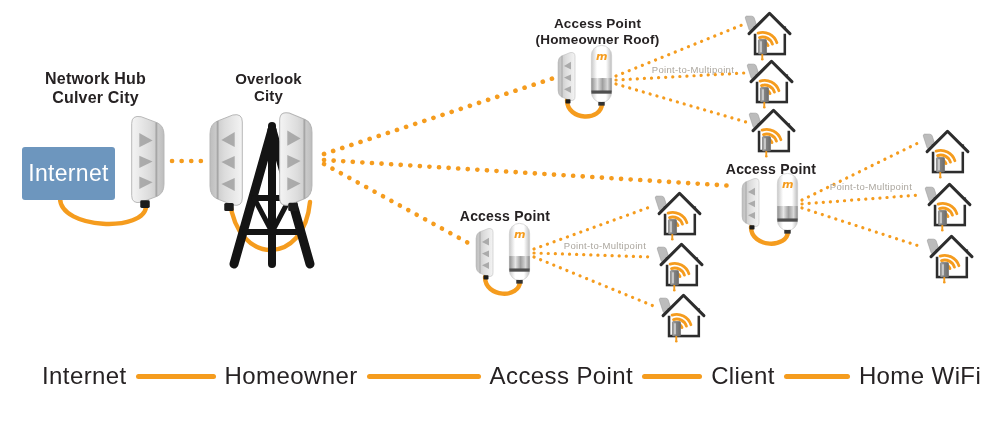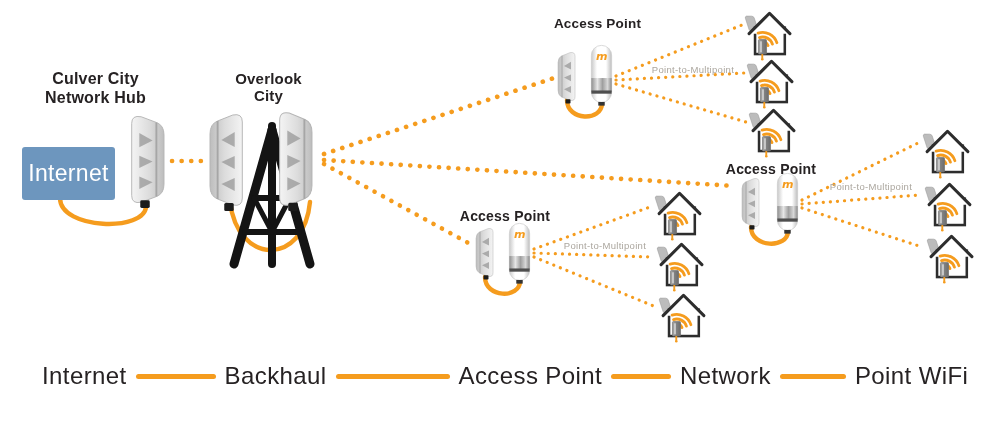--- a/index.html
+++ b/index.html
@@ -157,47 +157,48 @@
     <use href="#house" transform="translate(748,106) scale(0.85)"></use>
     <use href="#house" transform="translate(654,189) scale(0.85)"></use>
     <use href="#house" transform="translate(656,240) scale(0.85)"></use>
     <use href="#house" transform="translate(658,291) scale(0.85)"></use>
     <use href="#house" transform="translate(922,127) scale(0.85)"></use>
     <use href="#house" transform="translate(924,180) scale(0.85)"></use>
     <use href="#house" transform="translate(926,232) scale(0.85)"></use>
   </svg>
 
   <div class="node-label lbl-hub">
+    <div>Network Hub</div>
     <div>Culver City</div>
-    <div>Network Hub</div>
   </div>
 
   <div class="node-label lbl-tower">
     <div>Overlook</div>
     <div>City</div>
   </div>
 
   <div class="node-label lbl-ap-roof">
     <div>Access Point</div>
+    <div>(Homeowner Roof)</div>
   </div>
 
   <div class="node-label lbl-ap-mid">Access Point</div>
   <div class="node-label lbl-ap-right">Access Point</div>
 
   <div class="ptmp-label ptmp-top">Point-to-Multipoint</div>
   <div class="ptmp-label ptmp-mid">Point-to-Multipoint</div>
   <div class="ptmp-label ptmp-right">Point-to-Multipoint</div>
 
   <div class="internet-box">Internet</div>
 
   <div class="legend">
     <span>Internet</span>
     <span class="legend-line ll-1"></span>
-    <span>Backhaul</span>
+    <span>Homeowner</span>
     <span class="legend-line ll-2"></span>
     <span>Access Point</span>
     <span class="legend-line ll-3"></span>
-    <span>Network</span>
+    <span>Client</span>
     <span class="legend-line ll-4"></span>
-    <span>Point WiFi</span>
+    <span>Home WiFi</span>
   </div>
 
 </div>
 
 </body></html>

